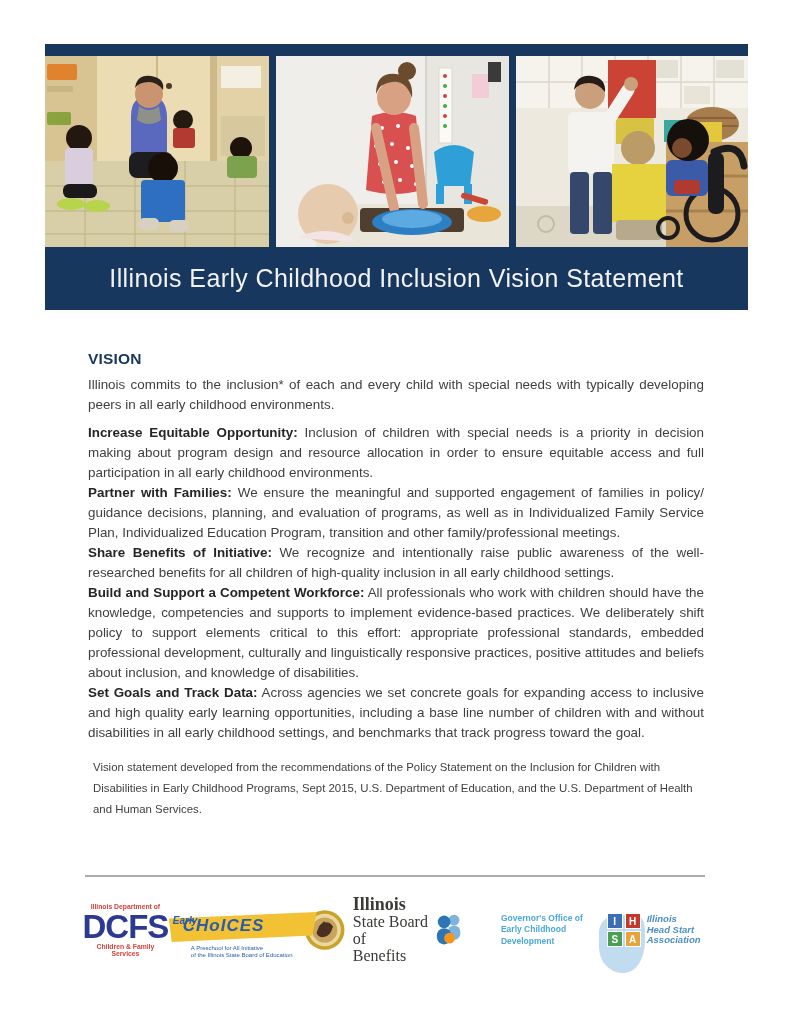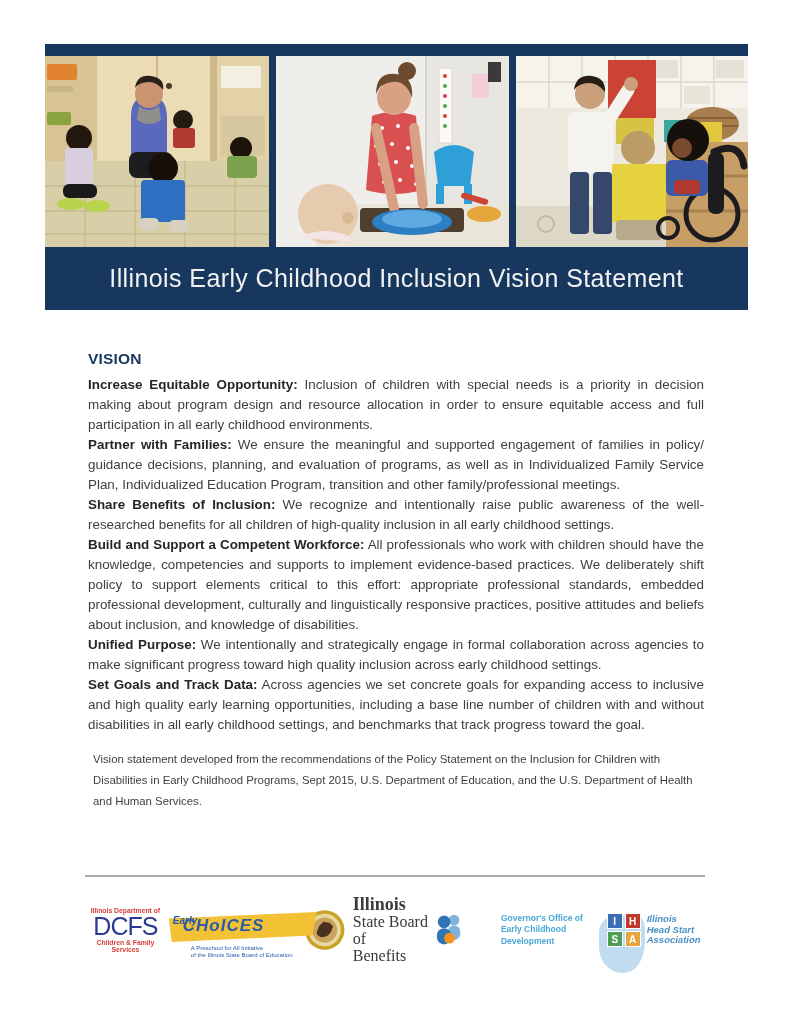--- a/index.html
+++ b/index.html
@@ -88,21 +88,21 @@
     left: 82px; top: 892px;
     width: 626px; height: 76px;
     display: flex;
     align-items: center;
     justify-content: space-between;
   }
 
   
   .logo-dcfs { width: 96px; text-align: center; line-height: 1.05; }
   .dcfs-top, .dcfs-bottom { color: #D6403A; font-size: 6.8px; font-weight: bold; display: block; }
-  .dcfs-main { color: #2B3990; font-size: 25px; font-weight: normal; letter-spacing: -1px; display: block; line-height: 1; }
+  .dcfs-main { color: #2B3990; font-size: 33px; font-weight: bold; letter-spacing: -1px; display: block; line-height: 1; }
 
   
   .logo-choices { position: relative; width: 150px; height: 62px; }
   .choices-ribbon {
     position: absolute; left: 0; top: 13px;
     width: 148px; height: 30px;
     background: #F2C234;
     clip-path: polygon(0 22%, 100% 0, 97% 78%, 2% 100%);
   }
   .choices-early {
@@ -292,27 +292,27 @@
     </div>
 
     <div class="title-bar">
       <div class="title-text">Illinois Early Childhood Inclusion Vision Statement</div>
     </div>
   </div>
 
   <div class="main-text">
 
     <div class="section-heading">VISION</div>
+    <p class="body-para">Illinois commits to the inclusion* of each and every child with special needs with typically developing peers in all early childhood environments.</p>
 
 
     <p class="principle"><span class="lead">Increase Equitable Opportunity:</span><span> Inclusion of children with special needs is a priority in decision making about program design and resource allocation in order to ensure equitable access and full participation in all early childhood environments.</span></p>
     <p class="principle"><span class="lead">Partner with Families:</span><span> We ensure the meaningful and supported engagement of families in policy/ guidance decisions, planning, and evaluation of programs, as well as in Individualized Family Service Plan, Individualized Education Program, transition and other family/professional meetings.</span></p>
-    <p class="principle"><span class="lead">Share Benefits of Inclusion:</span><span> We recognize and intentionally raise public awareness of the well-researched benefits for all children of high-quality inclusion in all early childhood settings.</span></p>
+    <p class="principle"><span class="lead">Share Benefits of Initiative:</span><span> We recognize and intentionally raise public awareness of the well-researched benefits for all children of high-quality inclusion in all early childhood settings.</span></p>
     <p class="principle"><span class="lead">Build and Support a Competent Workforce:</span><span> All professionals who work with children should have the knowledge, competencies and supports to implement evidence-based practices. We deliberately shift policy to support elements critical to this effort: appropriate professional standards, embedded professional development, culturally and linguistically responsive practices, positive attitudes and beliefs about inclusion, and knowledge of disabilities.</span></p>
-    <p class="principle"><span class="lead">Unified Purpose:</span><span> We intentionally and strategically engage in formal collaboration across agencies to make significant progress toward high quality inclusion across early childhood settings.</span></p>
     <p class="principle"><span class="lead">Set Goals and Track Data:</span><span> Across agencies we set concrete goals for expanding access to inclusive and high quality early learning opportunities, including a base line number of children with and without disabilities in all early childhood settings, and benchmarks that track progress toward the goal.</span></p>
 
     <div class="footnotes">
       <p class="footnote indent">Vision statement developed from the recommendations of the Policy Statement on the Inclusion for Children with Disabilities in Early Childhood Programs, Sept 2015, U.S. Department of Education, and the U.S. Department of Health and Human Services.</p>
     </div>
   </div>
 
   <div class="divider"></div>
 
   <div class="logo-row">

